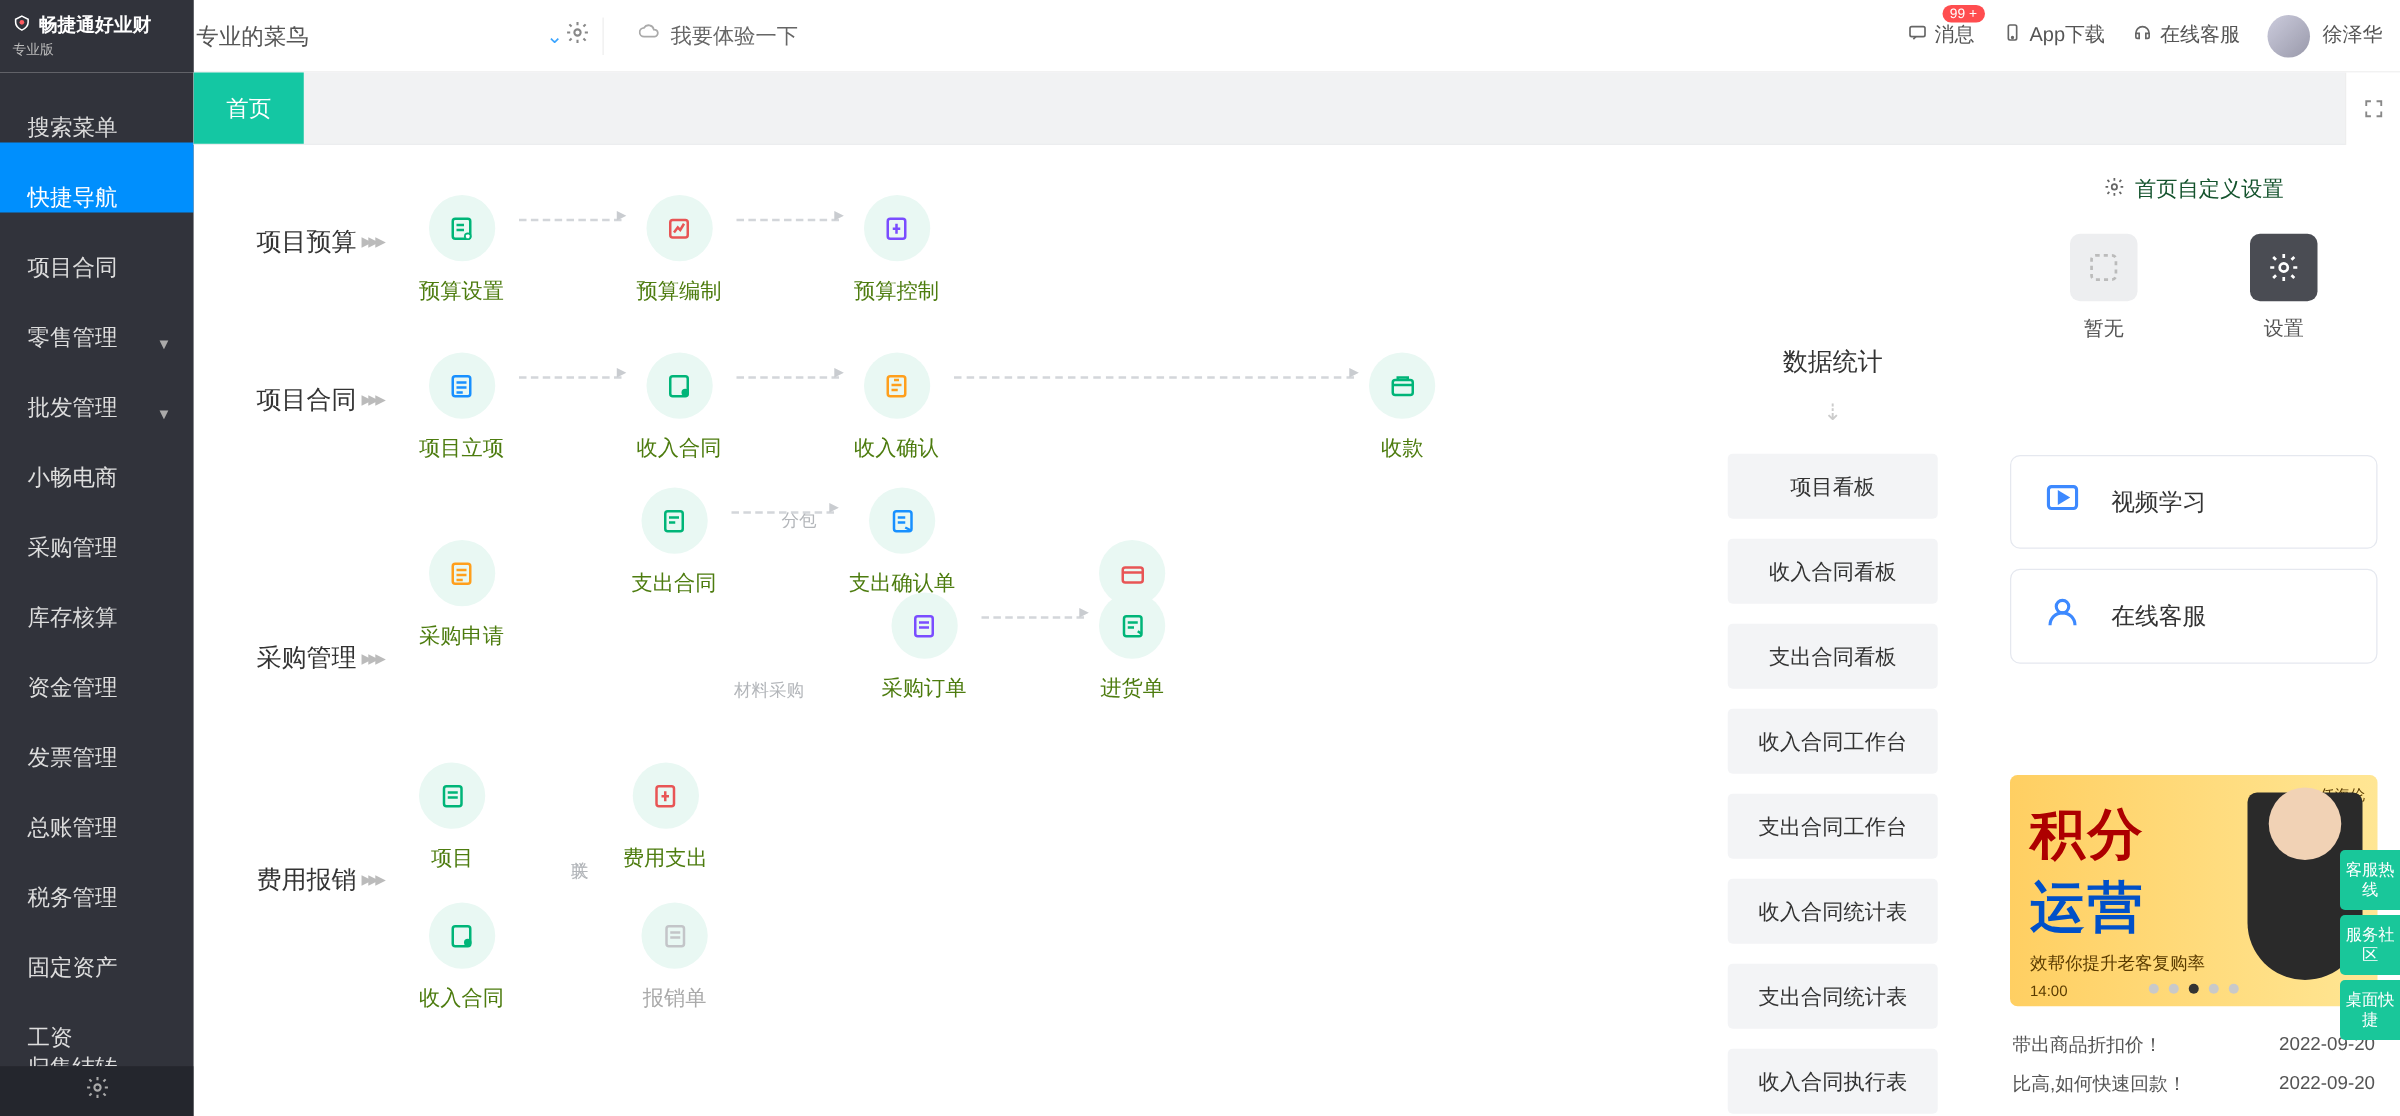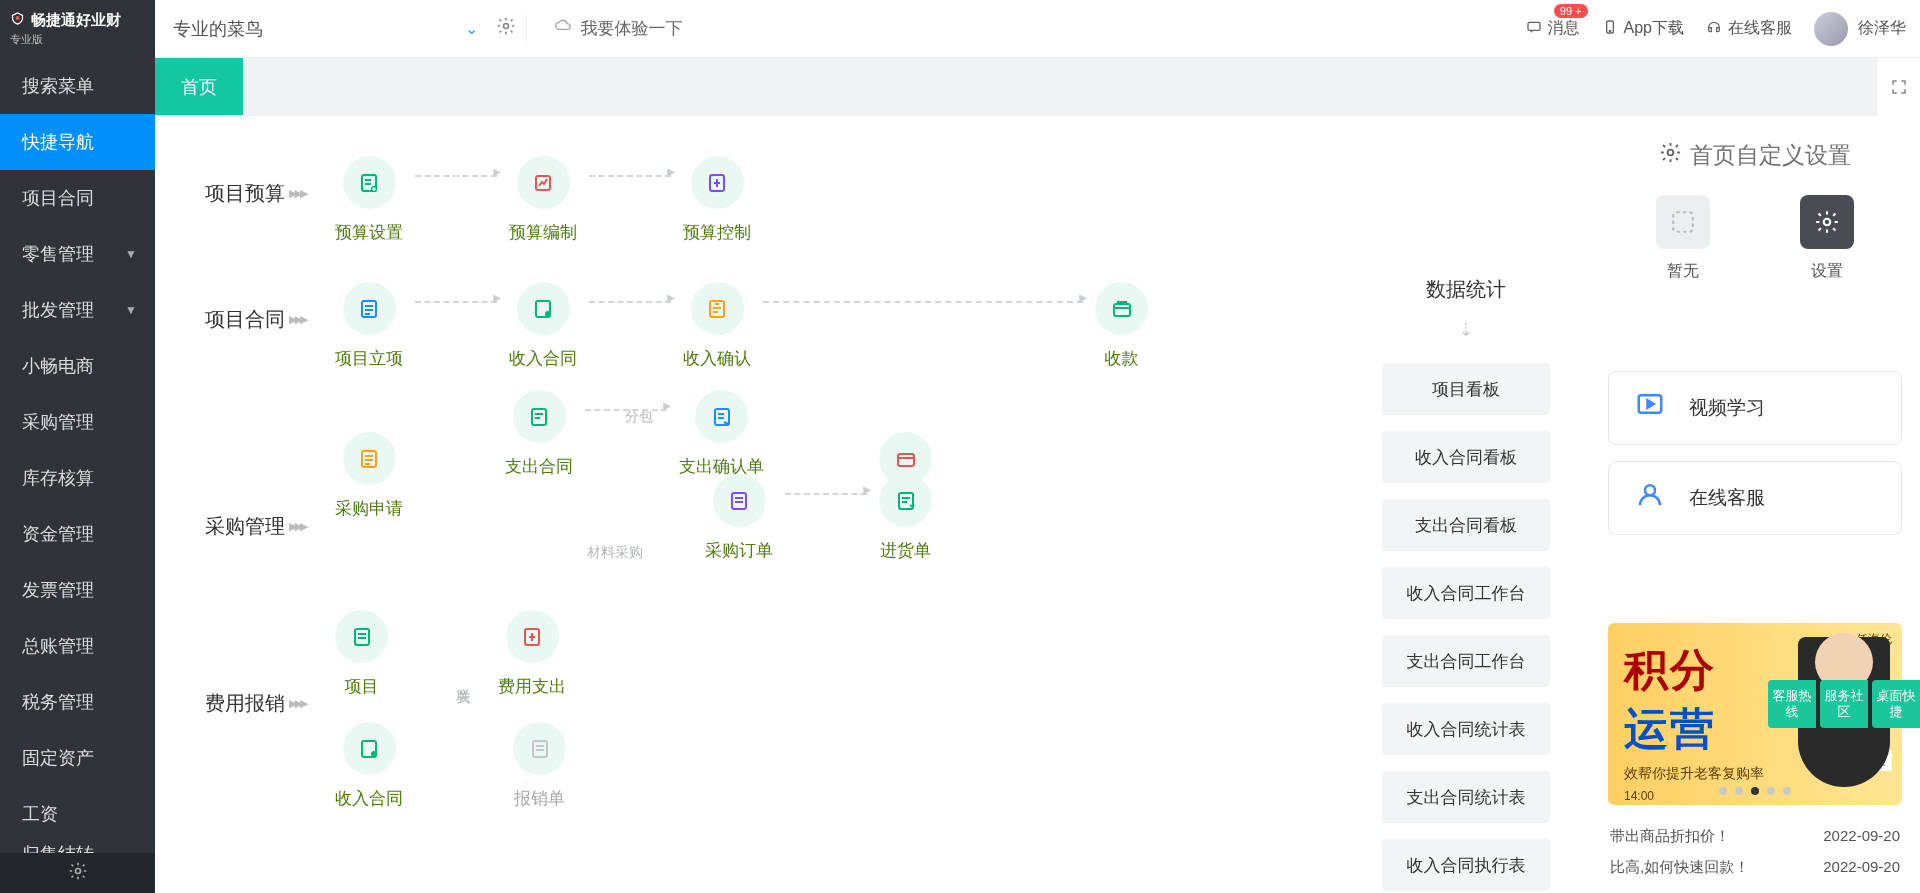--- a/index.html
+++ b/index.html
@@ -10,22 +10,22 @@
   display: flex; align-items: center; height: 58px; background: #fff;
   border-bottom: 1px solid #eee; padding: 0 14px 0 0;
 }
 .logo-block {
   width: 155px; height: 58px; background: #31333b; color: #fff;
   display: flex; flex-direction: column; justify-content: center; padding-left: 10px;
 }
 .logo-row { display: flex; align-items: center; gap: 6px; font-size: 15px; font-weight: 600; }
 .logo-sub { font-size: 11px; color: #bbb; margin-top: 2px; }
 .hdr-dropdown {
-  display: flex; align-items: center; gap: 22px; height: 100%;
-  padding: 0 18px; font-size: 18px; color: #555; position: relative; justify-content: center;
+  display: flex; align-items: center; gap: 10px; height: 100%;
+  padding: 0 2px; font-size: 18px; color: #555; position: relative; justify-content: center;
 }
 .chev-down { color: #3aa4ff; font-size: 16px; margin-left: 180px; }
 .hdr-divider { width: 1px; height: 30px; background: #eee; margin: 0 10px; }
 .gear { color: #777; font-size: 20px; cursor: pointer; }
 .try-it { display: flex; align-items: center; gap: 8px; color: #666; font-size: 17px; margin-left: 18px; }
 .hdr-spacer { flex: 1; }
 .hdr-action { display: flex; align-items: center; gap: 6px; color: #555; font-size: 16px; margin-left: 22px; cursor: pointer; position: relative; }
 .badge {
   position: absolute; top: -14px; right: -8px; background: #ff4d4f; color: #fff;
   font-size: 11px; padding: 1px 6px; border-radius: 10px;
@@ -39,21 +39,21 @@
 
 .body-row { display: flex; height: calc(100% - 58px); }
 
 
 .sidebar {
   width: 155px; background: #31333b; color: #ddd; display: flex; flex-direction: column;
   font-size: 18px; position: relative;
 }
 .sidemenu { flex: 1; overflow: hidden; }
 .side-item {
-  height: 56px; display: flex; align-items: center; padding-left: 22px; cursor: pointer;
+  height: 56px; display: flex; align-items: flex-end; padding-left: 22px; cursor: pointer;
   justify-content: space-between; padding-right: 18px;
 }
 .side-item.active { background: #008ffd; color: #fff; }
 .side-item.cut { height: 20px; padding-left: 22px; overflow: hidden; align-items: flex-start; }
 .side-caret { font-size: 12px; color: #aaa; }
 .side-footer {
   height: 40px; background: #24262d; display: flex; align-items: center; justify-content: center;
 }
 .side-footer .gear-icon { color: #888; font-size: 20px; }
 
@@ -124,21 +124,21 @@
   width: 168px; height: 52px; background: #f3f4f6; border-radius: 4px;
   display: flex; align-items: center; justify-content: center; font-size: 17px;
   color: #333; cursor: pointer; margin-bottom: 16px;
 }
 
 
 .right-panel {
   width: 330px; background: #fff; display: flex; flex-direction: column;
   padding: 24px 18px 10px 18px; gap: 16px;
 }
-.rp-title { display: flex; align-items: center; gap: 8px; justify-content: center; font-size: 23px; color: #737373; }
+.rp-title { display: flex; align-items: center; gap: 8px; justify-content: center; font-size: 17px; color: #14532d; }
 .rp-tiles { display: flex; gap: 90px; justify-content: center; margin-top: 8px; }
 .rp-tile { display: flex; flex-direction: column; align-items: center; gap: 12px; }
 .rp-box {
   width: 54px; height: 54px; border-radius: 8px; background: #edeef0;
   display: flex; align-items: center; justify-content: center; font-size: 24px; color: #999;
 }
 .rp-box.dark { background: #4a4c53; color: #fff; }
 .rp-tile-label { font-size: 16px; color: #555; }
 .rp-btn {
   height: 78px; border: 1px solid #e5e8ef; border-radius: 8px;
@@ -162,21 +162,21 @@
 }
 .promo-dots { position: absolute; bottom: 10px; left: 50%; transform: translateX(-50%); display: flex; gap: 8px; }
 .promo-dots span { width: 8px; height: 8px; border-radius: 50%; background: #c9c9c9; }
 .promo-dots span.on { background: #333; }
 .news-row {
   display: flex; justify-content: space-between; font-size: 15px; color: #555; padding: 6px 2px;
 }
 
 
 .float-tabs {
-  position: fixed; right: 0; top: 680px; display: flex; flex-direction: row; gap: 4px;
+  position: fixed; right: 0; top: 680px; display: flex; flex-direction: column; gap: 4px;
 }
 .float-tab {
   width: 48px; height: 48px; background: #19c79a; color: #fff; font-size: 13px;
   display: flex; align-items: center; justify-content: center; writing-mode: horizontal-tb;
   border-radius: 4px 0 0 4px; text-align: center; line-height: 1.2; padding: 4px;
 }
 
 
 .svgicon { width: 1em; height: 1em; display: inline-block; }
 </style>

